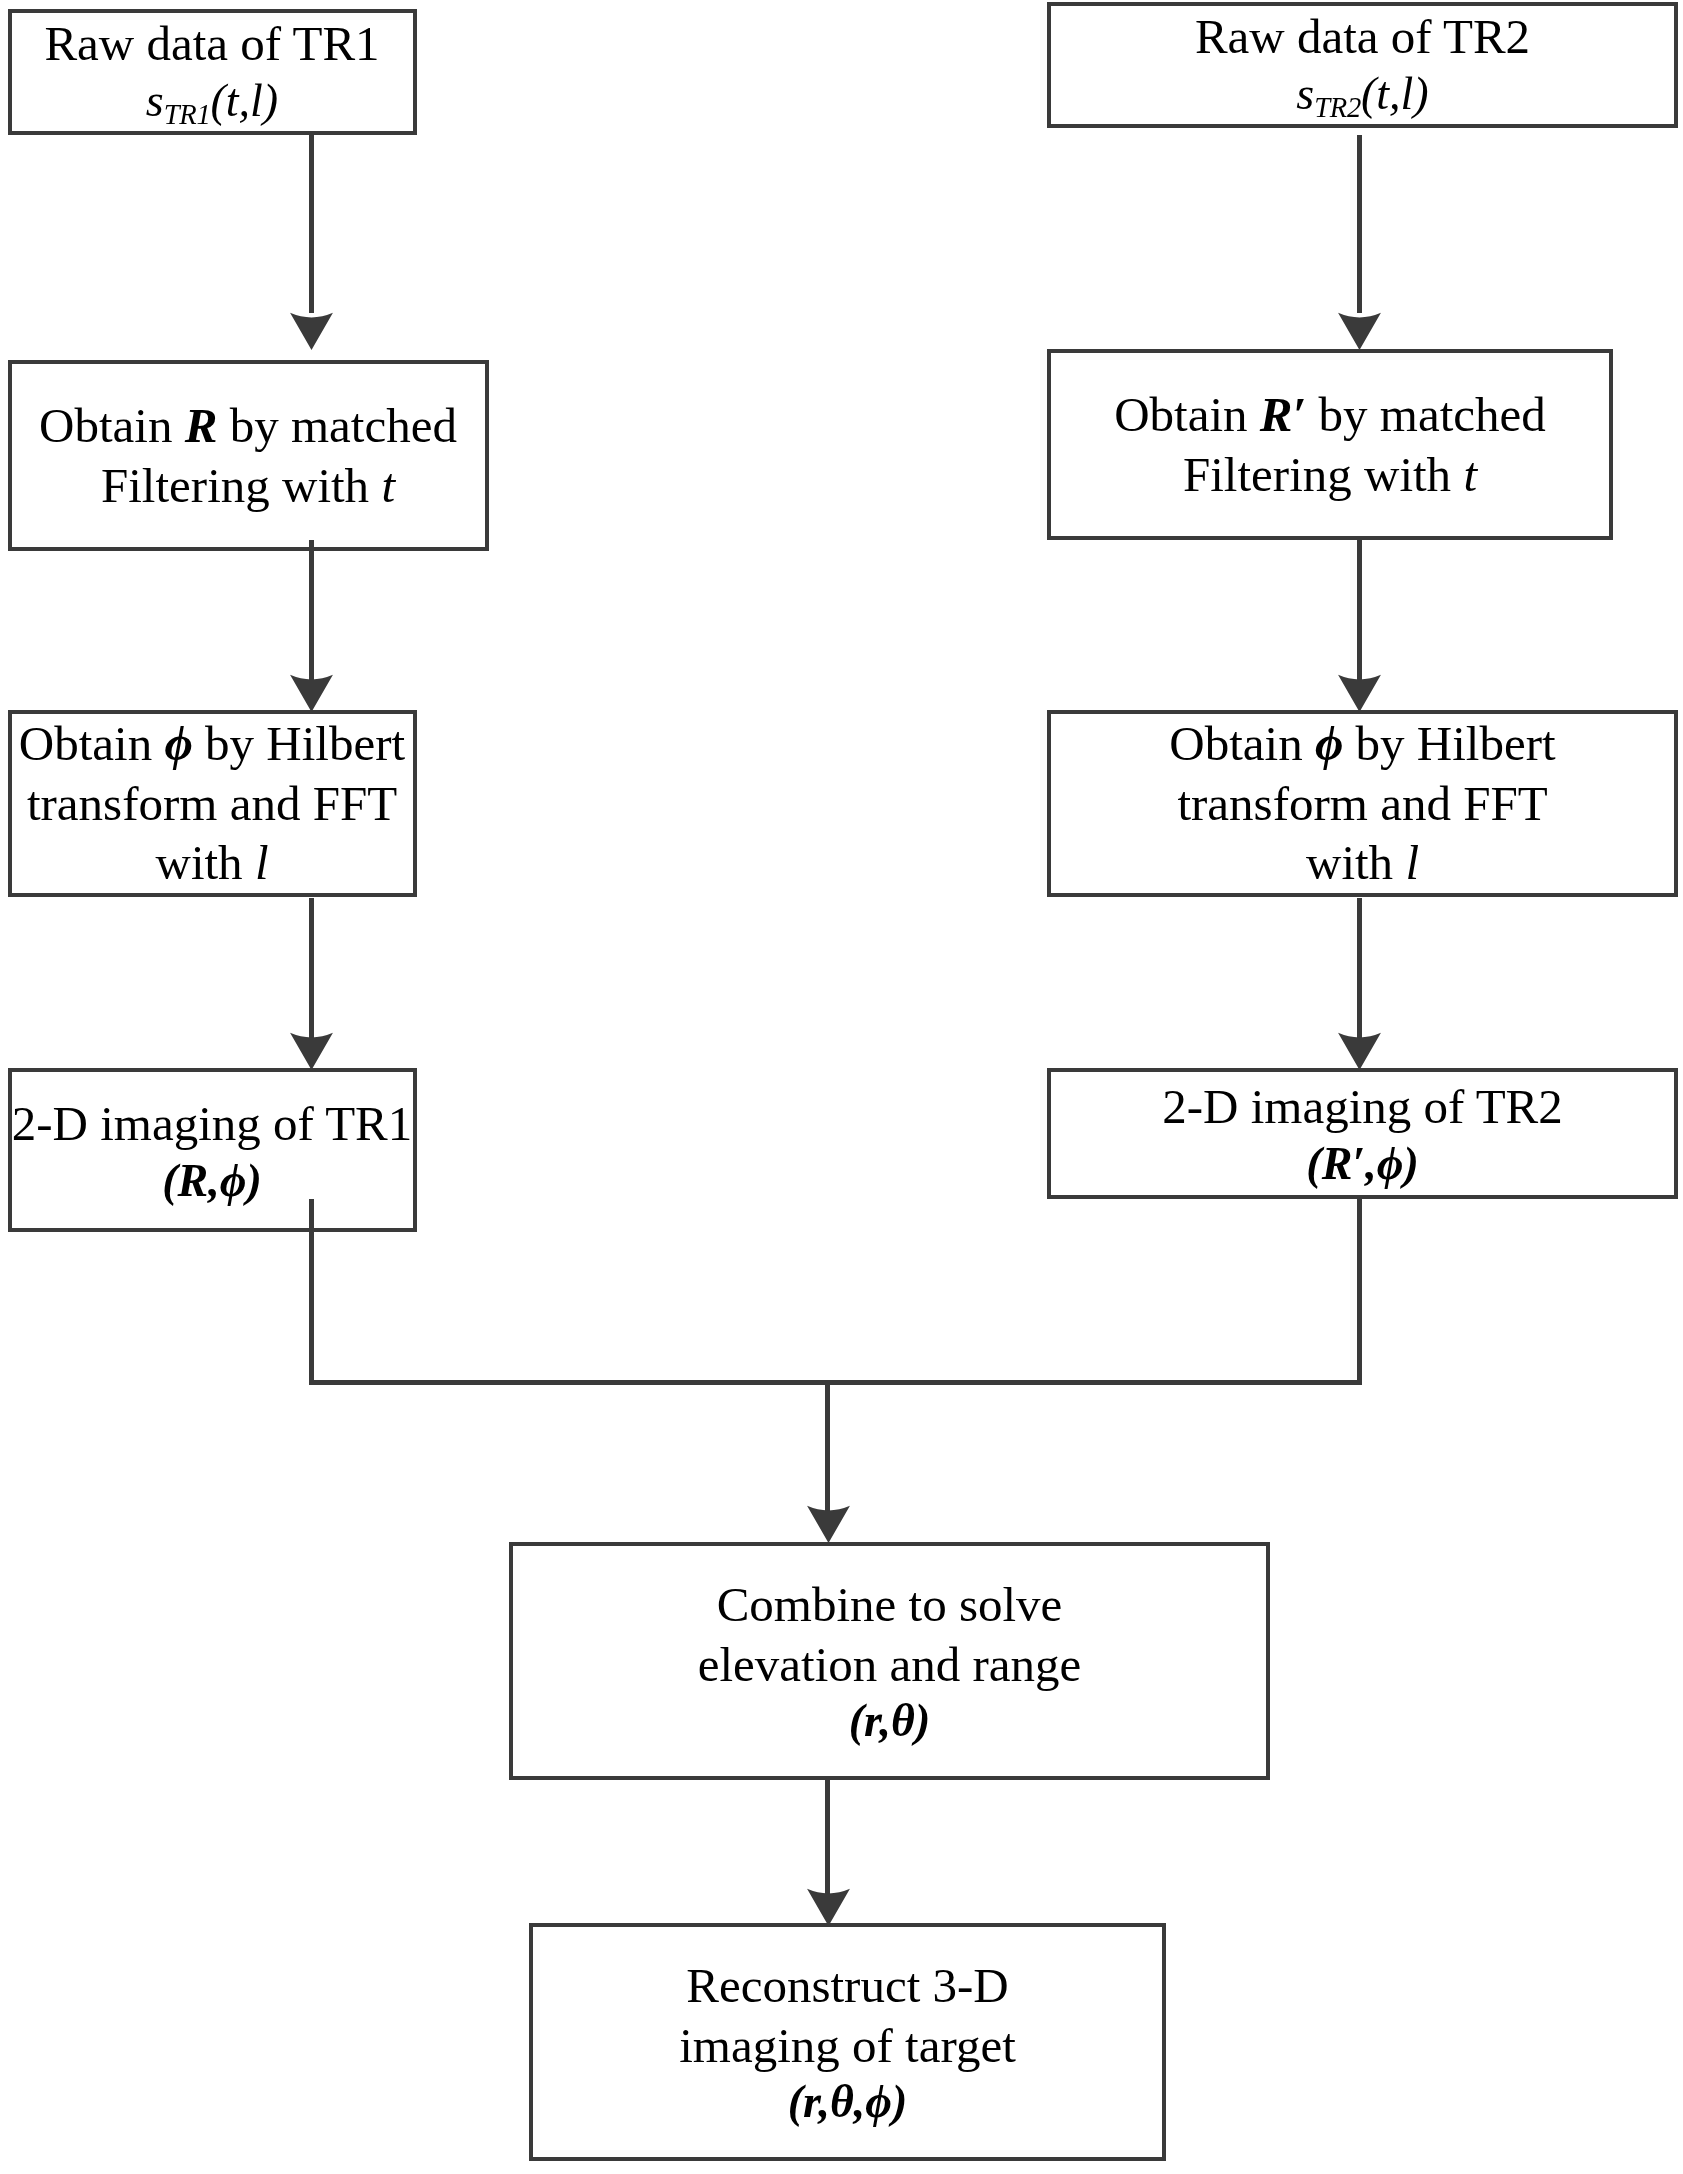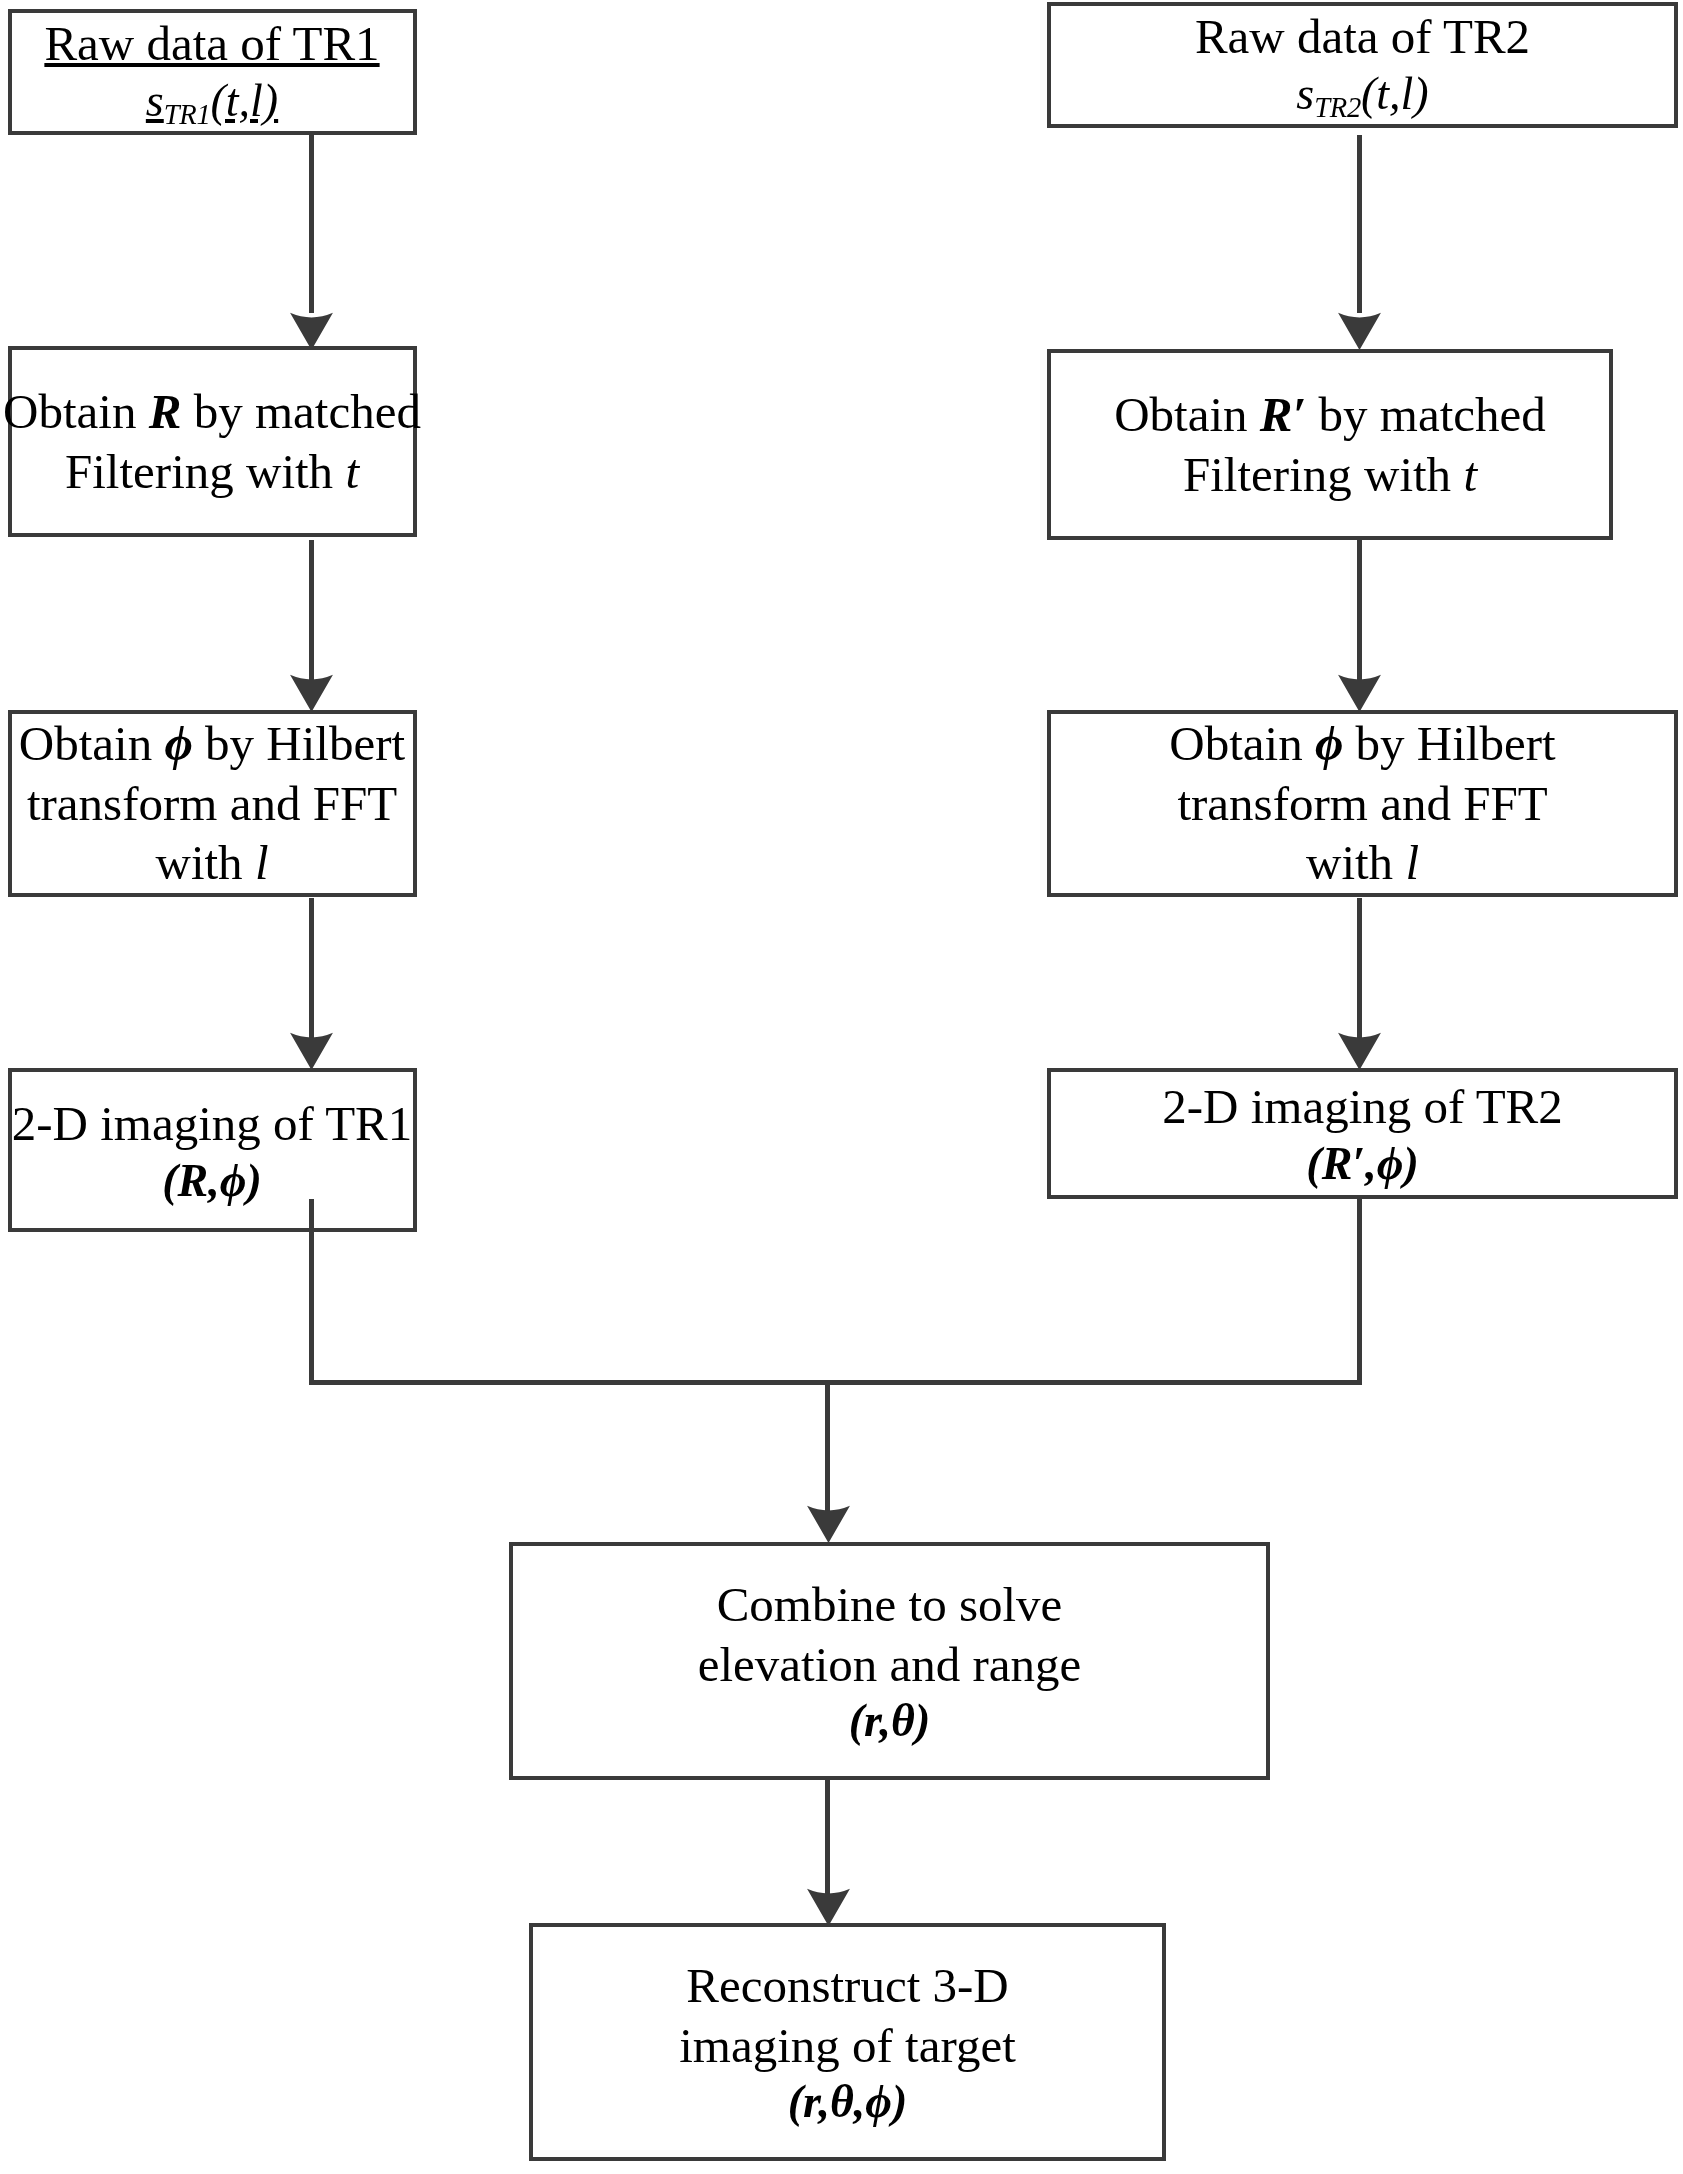--- a/index.html
+++ b/index.html
@@ -78,21 +78,21 @@
     width: 43px;
     height: 41px;
   }
   .arrowhead svg { display: block; }
 </style>
 </head>
 <body>
 
 <div id="canvas">
 
-  <div class="node" style="left:7.5px; top:9.4px; width:409px; height:126px;text-decoration:underline;">
+  <div class="node" style="left:7.5px; top:9.4px; width:409px; height:126px;">
     <span class="line">Raw data of TR1</span>
     <span class="mathline"><span class="mi">s</span><span class="sub">TR1</span><span class="mi">(t,l)</span></span>
   </div>
 
   <div class="node" style="left:1047px; top:2px; width:631px; height:126px;">
     <span class="line">Raw data of TR2</span>
     <span class="mathline"><span class="mi">s</span><span class="sub">TR2</span><span class="mi">(t,l)</span></span>
   </div>
 
   <div class="vline" style="left:309px; top:135px; height:178px;"></div>
@@ -102,21 +102,21 @@
       </svg>
   </div>
 
   <div class="vline" style="left:1357px; top:135px; height:178px;"></div>
   <div class="arrowhead" style="left:1338px; top:309px;">
     <svg viewBox="0 0 46 44" width="43" height="41">
         <path d="M0 4 Q23 14 46 4 L23 44 Z" fill="#3a3a3a"></path>
       </svg>
   </div>
 
-  <div class="node" style="left:7.5px; top:346px; width:409px; height:191px;">
+  <div class="node" style="left:7.5px; top:360px; width:481px; height:191px;">
     <span class="line"><span>Obtain </span><span class="mb">R</span><span> by matched</span></span>
     <span class="line"><span>Filtering with </span><span class="mi">t</span></span>
   </div>
 
   <div class="node" style="left:1047px; top:349px; width:566px; height:191px;">
     <span class="line"><span>Obtain </span><span class="mb">R</span><span class="prime">′</span><span> by matched</span></span>
     <span class="line"><span>Filtering with </span><span class="mi">t</span></span>
   </div>
 
   <div class="vline" style="left:309px; top:540px; height:145px;"></div>

